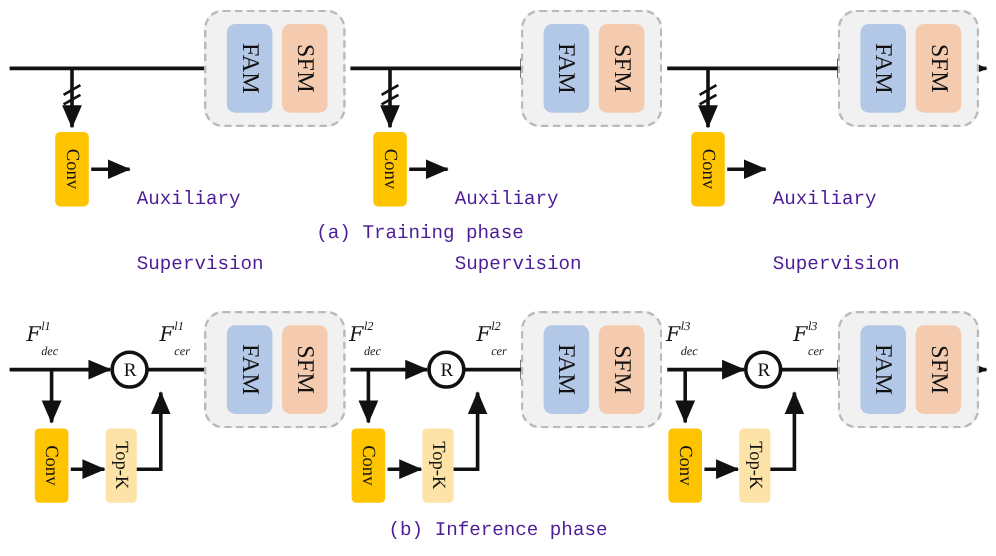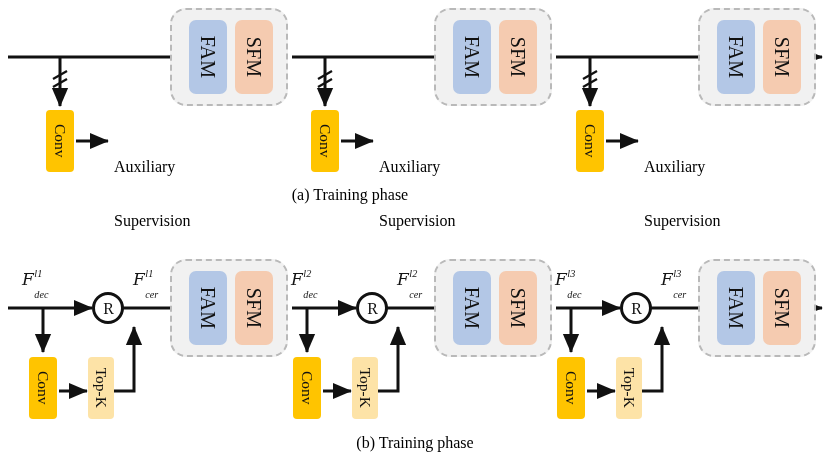--- a/index.html
+++ b/index.html
@@ -71,22 +71,22 @@
     position: absolute;
     box-sizing: border-box;
     border: 2px dashed #b9b9b9;
     border-radius: 16px;
     background: #f1f1f1;
   }
 
   
   .label {
     position: absolute;
-    font-family: Liberation Serif, serif;
-    color: #000000;
+    font-family: Liberation Mono, monospace;
+    color: #4c1d95;
     white-space: pre;
     line-height: 1.12;
   }
   .label-aux {
     font-size: 16px;
   }
   .label-caption {
     font-size: 16px;
     text-align: center;
   }
@@ -360,15 +360,15 @@
     <span class="vtext">
         <span>FAM</span>
       </span>
   </div>
   <div class="chip chip-sfm" style="left:763px; top:271px; width:38px; height:74px; background:#f5cbb0;">
     <span class="vtext">
         <span>SFM</span>
       </span>
   </div>
 
-  <div class="label label-caption" style="left:0px; top:434px; width:830px;">(b) Training phase</div>
+  <div class="label label-caption" style="left:0px; top:434px; width:830px;">(b) Inference phase</div>
 
 </div>
 
 </body></html>

